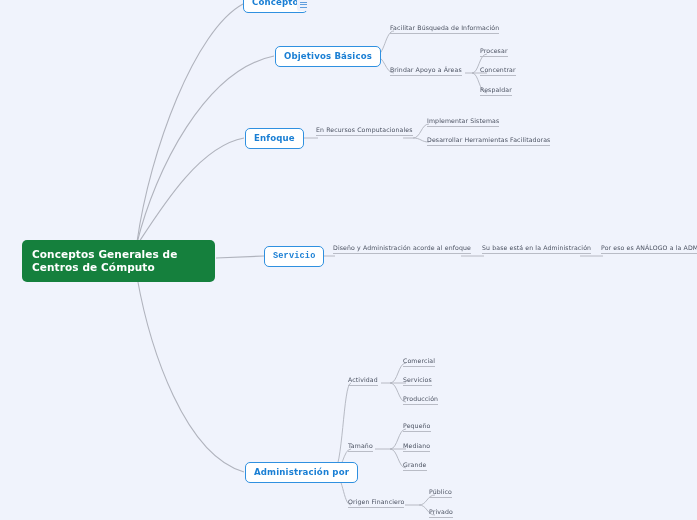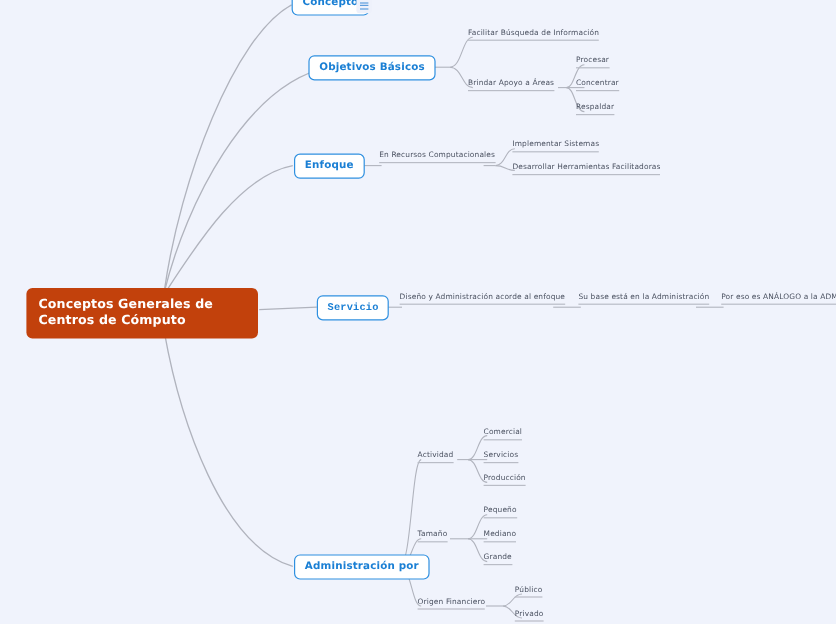--- a/index.html
+++ b/index.html
@@ -23,21 +23,21 @@
     height: 520px;
     pointer-events: none;
   }
   .node {
     position: absolute;
     box-sizing: border-box;
     white-space: nowrap;
   }
   
   .root-node {
-    background: #c2410c;
+    background: #15803d;
     color: #ffffff;
     border-radius: 5px;
     font-size: 10.5px;
     font-weight: bold;
     line-height: 1.25;
     padding: 8px 10px;
     white-space: normal;
     letter-spacing: 0.1px;
   }
   
@@ -141,21 +141,21 @@
 
   <div class="node root-node" style="left:22px; top:240px; width:193px;">Conceptos Generales de Centros de Cómputo</div>
 
   <div class="node l1-node" style="left:243px; top:-8px;">Concepto</div>
   <div class="note-icon" style="left:297px; top:-2px;">
     <i></i>
       <i></i>
       <i></i>
   </div>
 
-  <div class="node l1-node" style="left:257px; top:46px;text-align:center;">Objetivos Básicos</div>
+  <div class="node l1-node" style="left:275px; top:46px;text-align:center;">Objetivos Básicos</div>
 
   <div class="node leaf-node" style="left:390px; top:24px;">Facilitar Búsqueda de Información</div>
 
   <div class="node leaf-node" style="left:390px; top:66px;">Brindar Apoyo a Áreas</div>
 
   <div class="node leaf-node" style="left:480px; top:47px;">Procesar</div>
   <div class="node leaf-node" style="left:480px; top:66px;">Concentrar</div>
   <div class="node leaf-node" style="left:480px; top:86px;">Respaldar</div>
 
   <div class="node l1-node" style="left:245px; top:128px;text-align:center;">Enfoque</div>

